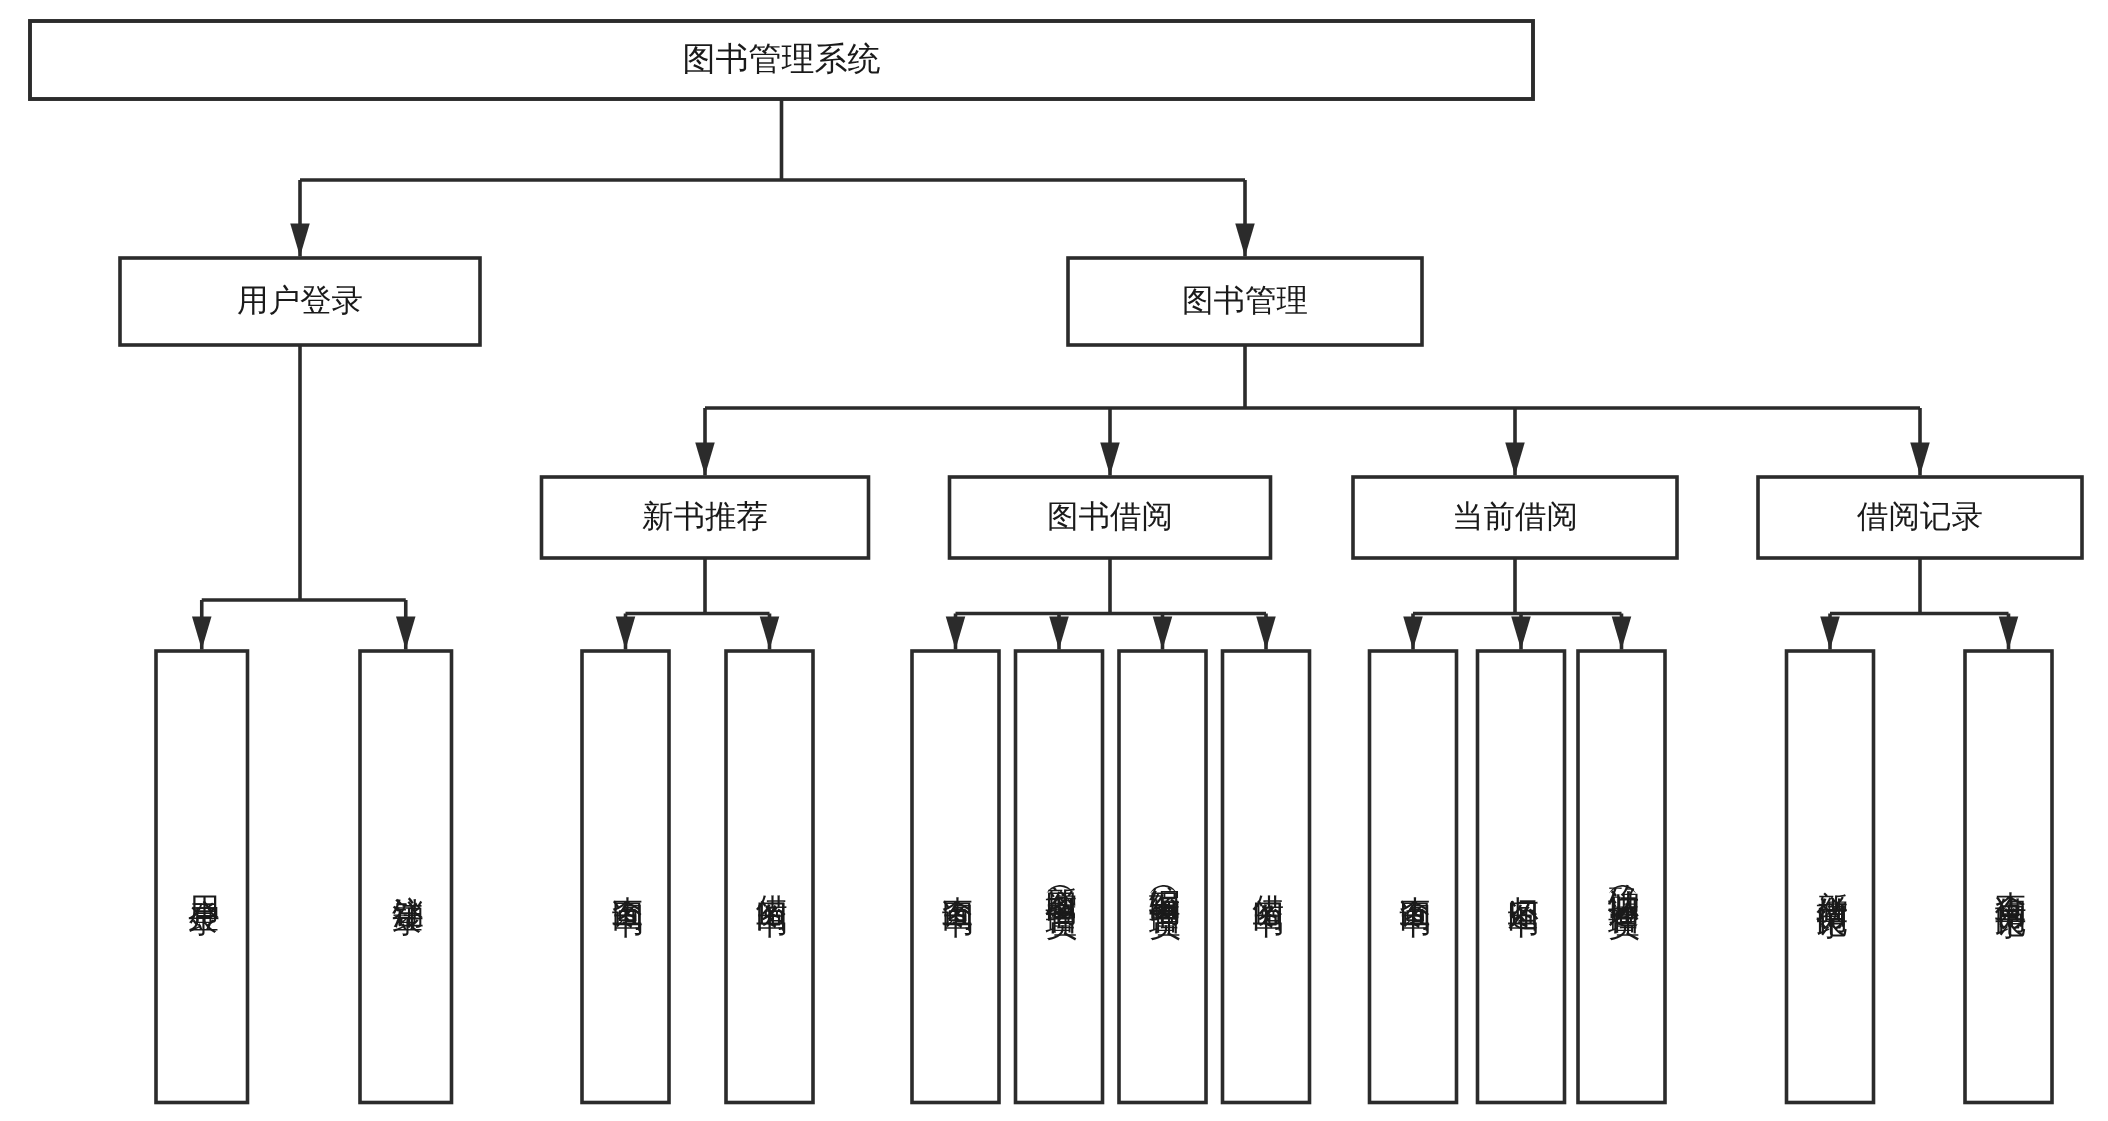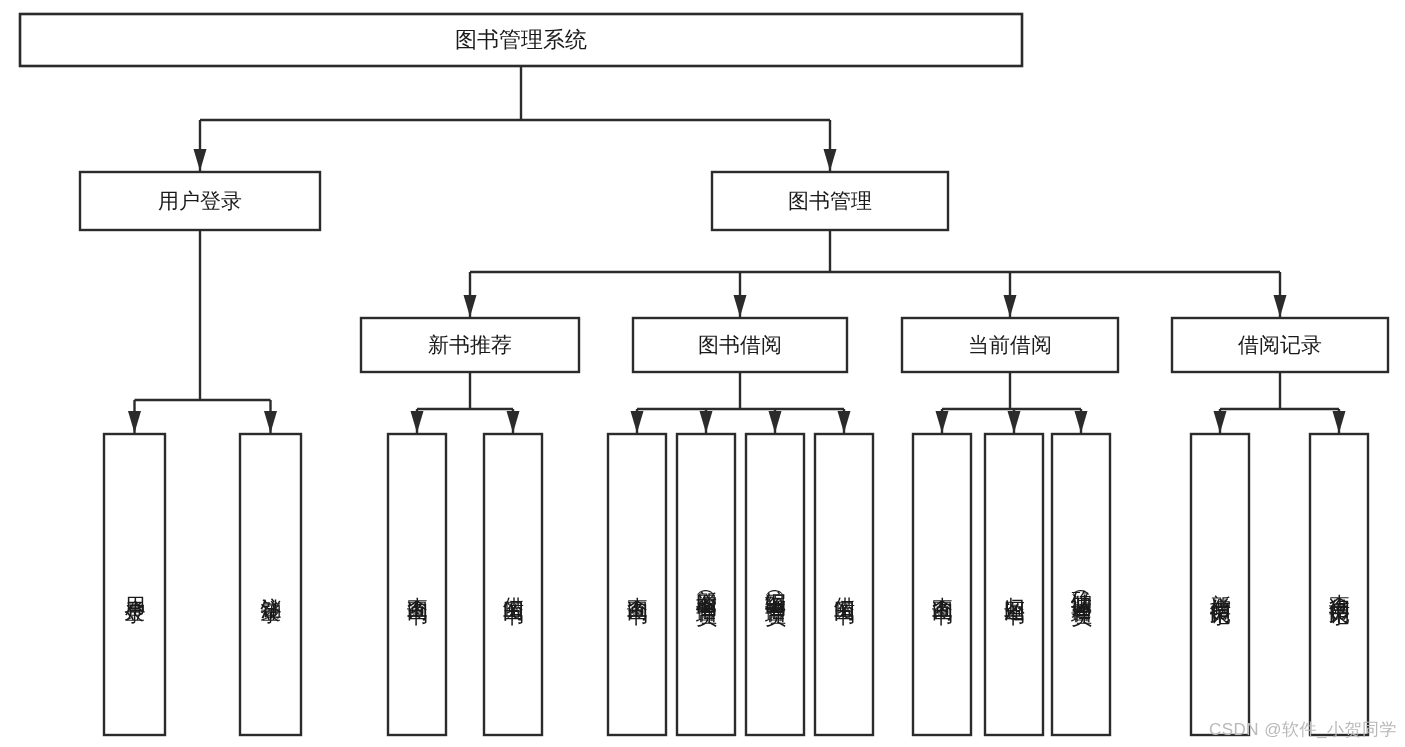--- a/index.html
+++ b/index.html
@@ -245,15 +245,14 @@
         <span class="leaf-label">确认归还（管理员）</span>
       </div>
       <div class="leaf-label-wrap" style="left: 1191px; top: 434px; width: 58px; height: 301px;">
         <span class="leaf-label">新增借阅记录</span>
       </div>
       <div class="leaf-label-wrap" style="left: 1310px; top: 434px; width: 58px; height: 301px;">
         <span class="leaf-label">查询借阅记录</span>
       </div>
     </div>
 
-  <div class="watermark">CSDN @软件_小贺同学</div>
 
 </div>
 
 </body></html>

